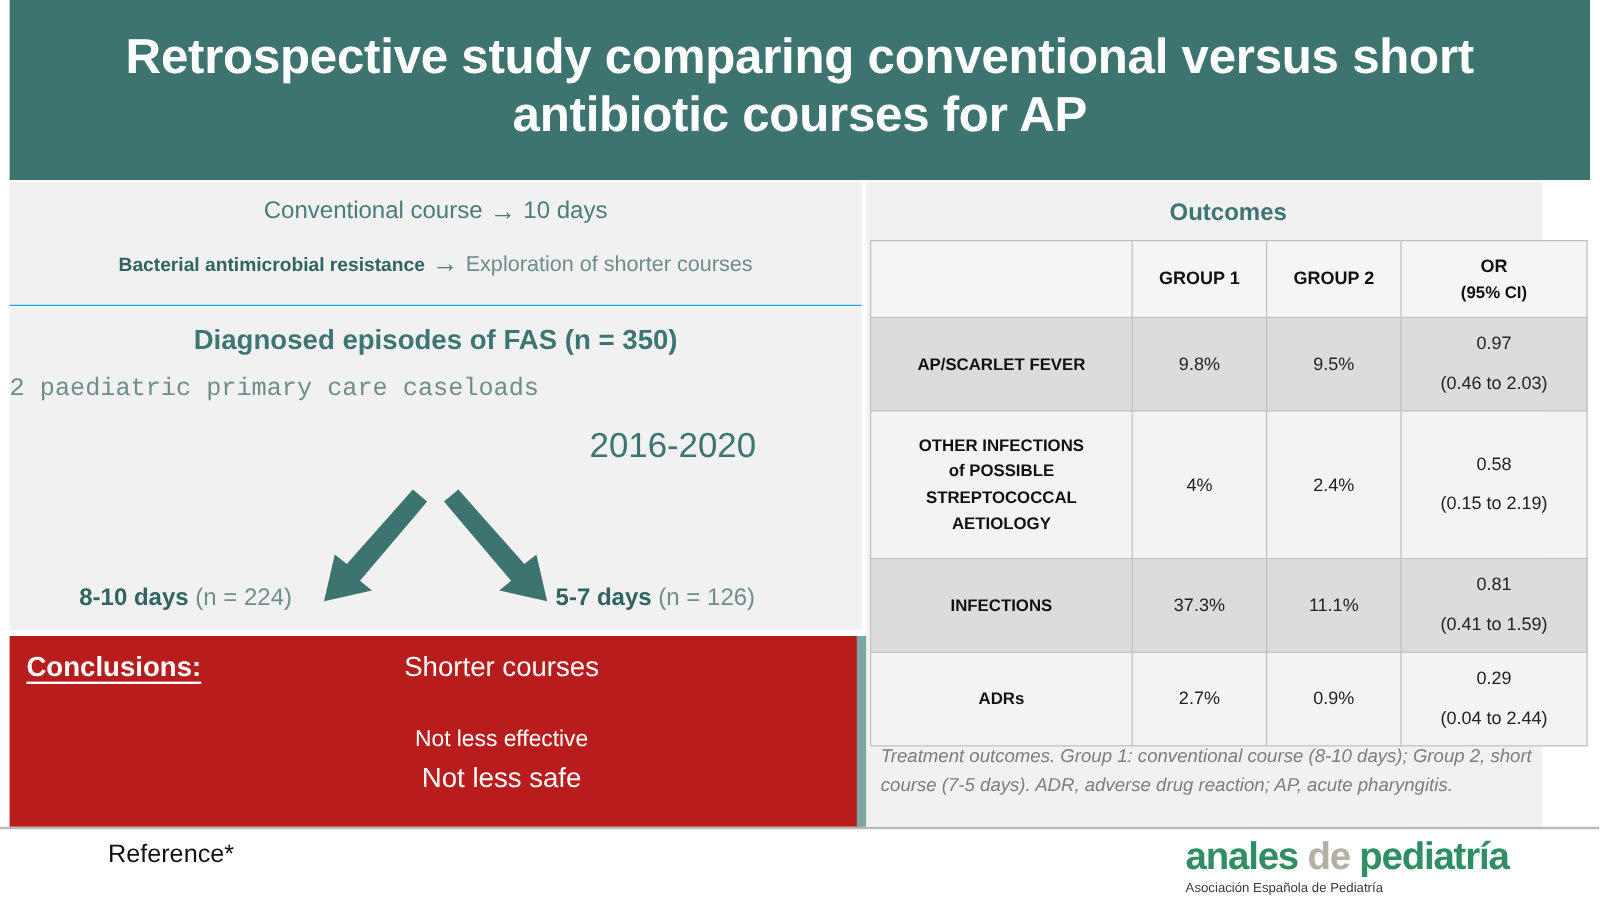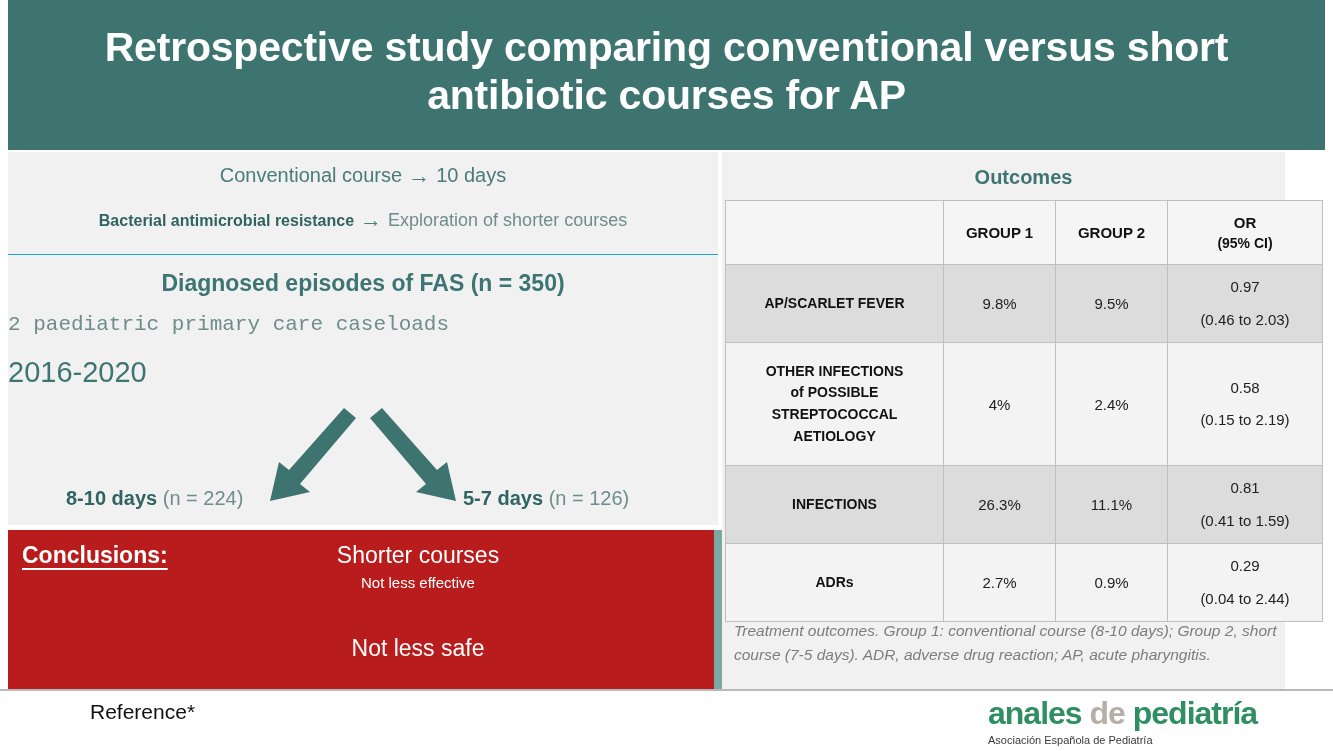--- a/index.html
+++ b/index.html
@@ -125,21 +125,21 @@
     color: #6F8D8A;
     font-size: 21px;
     white-space: nowrap;
     font-family: Liberation Mono, monospace;
   }
   .cohort-years {
     position: absolute;
     top: 100px;
     left: 0;
     width: 622px;
-    text-align: left;
+    text-align: right;
     color: #3C7572;
     font-size: 29px;
     white-space: nowrap;
   }
   .arrows-svg {
     position: absolute;
     left: 240px;
     top: 148px;
     width: 230px;
     height: 105px;
@@ -197,27 +197,27 @@
     box-sizing: border-box;
     text-align: center;
     color: #ffffff;
     font-size: 23px;
     font-weight: normal;
     white-space: nowrap;
   }
   .concl-item2 {
     position: absolute;
     left: 0;
-    top: 44px;
+    top: 76px;
     width: 710px;
     padding-left: 110px;
     box-sizing: border-box;
     text-align: center;
     color: #ffffff;
-    font-size: 15px;
+    font-size: 19px;
     white-space: nowrap;
   }
   .concl-item3 {
     position: absolute;
     left: 0;
     top: 105px;
     width: 710px;
     padding-left: 110px;
     box-sizing: border-box;
     text-align: center;
@@ -462,21 +462,21 @@
 AETIOLOGY</td>
           <td class="row-val">4%</td>
           <td class="row-val">2.4%</td>
           <td class="row-or">
             <span class="or-est">0.58</span>
             <span class="or-ci">(0.15 to 2.19)</span>
           </td>
         </tr>
         <tr class="shade" style="height:78px;">
           <td class="row-name">INFECTIONS</td>
-          <td class="row-val">26.3%</td>
+          <td class="row-val">37.3%</td>
           <td class="row-val">11.1%</td>
           <td class="row-or">
             <span class="or-est">0.81</span>
             <span class="or-ci">(0.41 to 1.59)</span>
           </td>
         </tr>
         <tr class="plain" style="height:78px;">
           <td class="row-name">ADRs</td>
           <td class="row-val">2.7%</td>
           <td class="row-val">0.9%</td>

